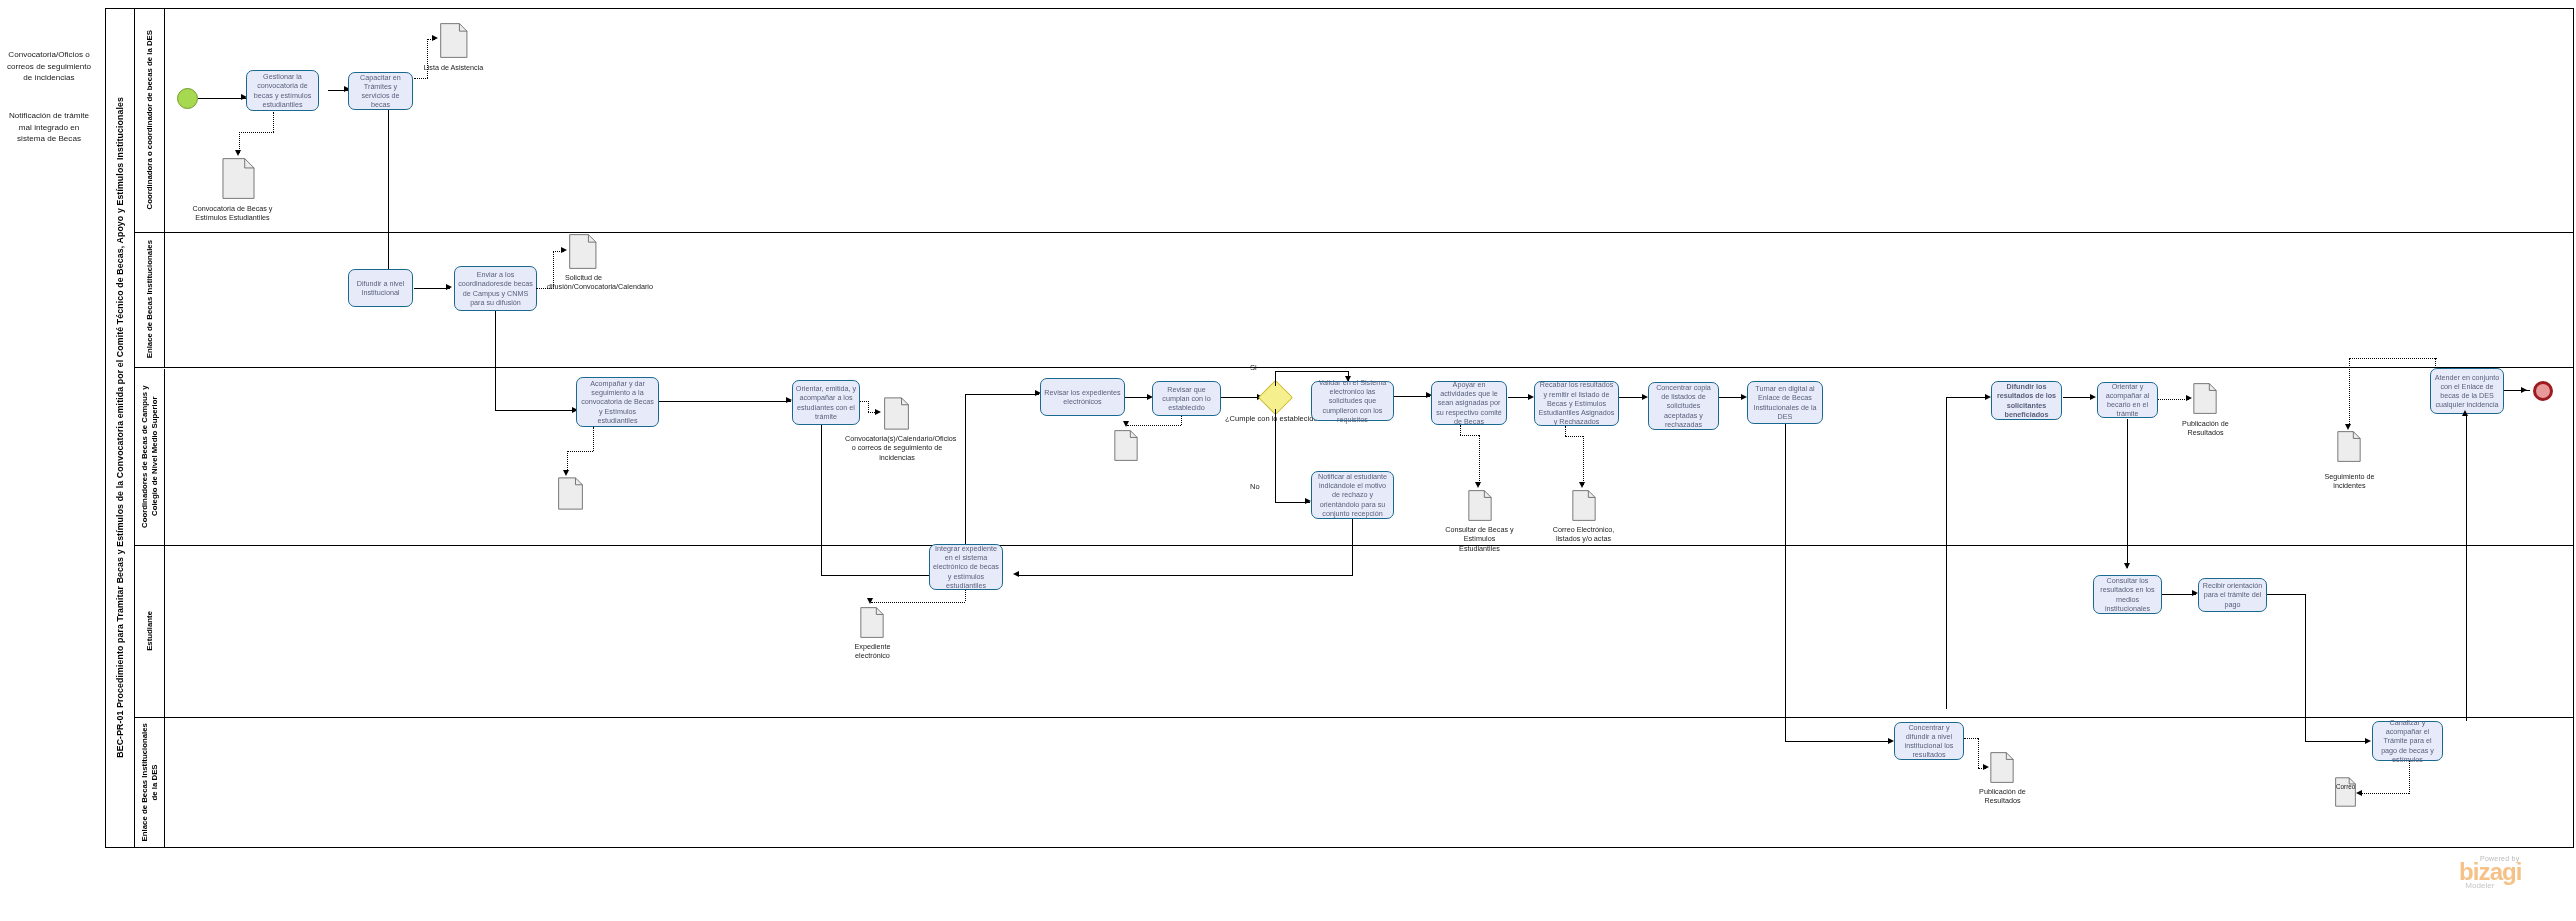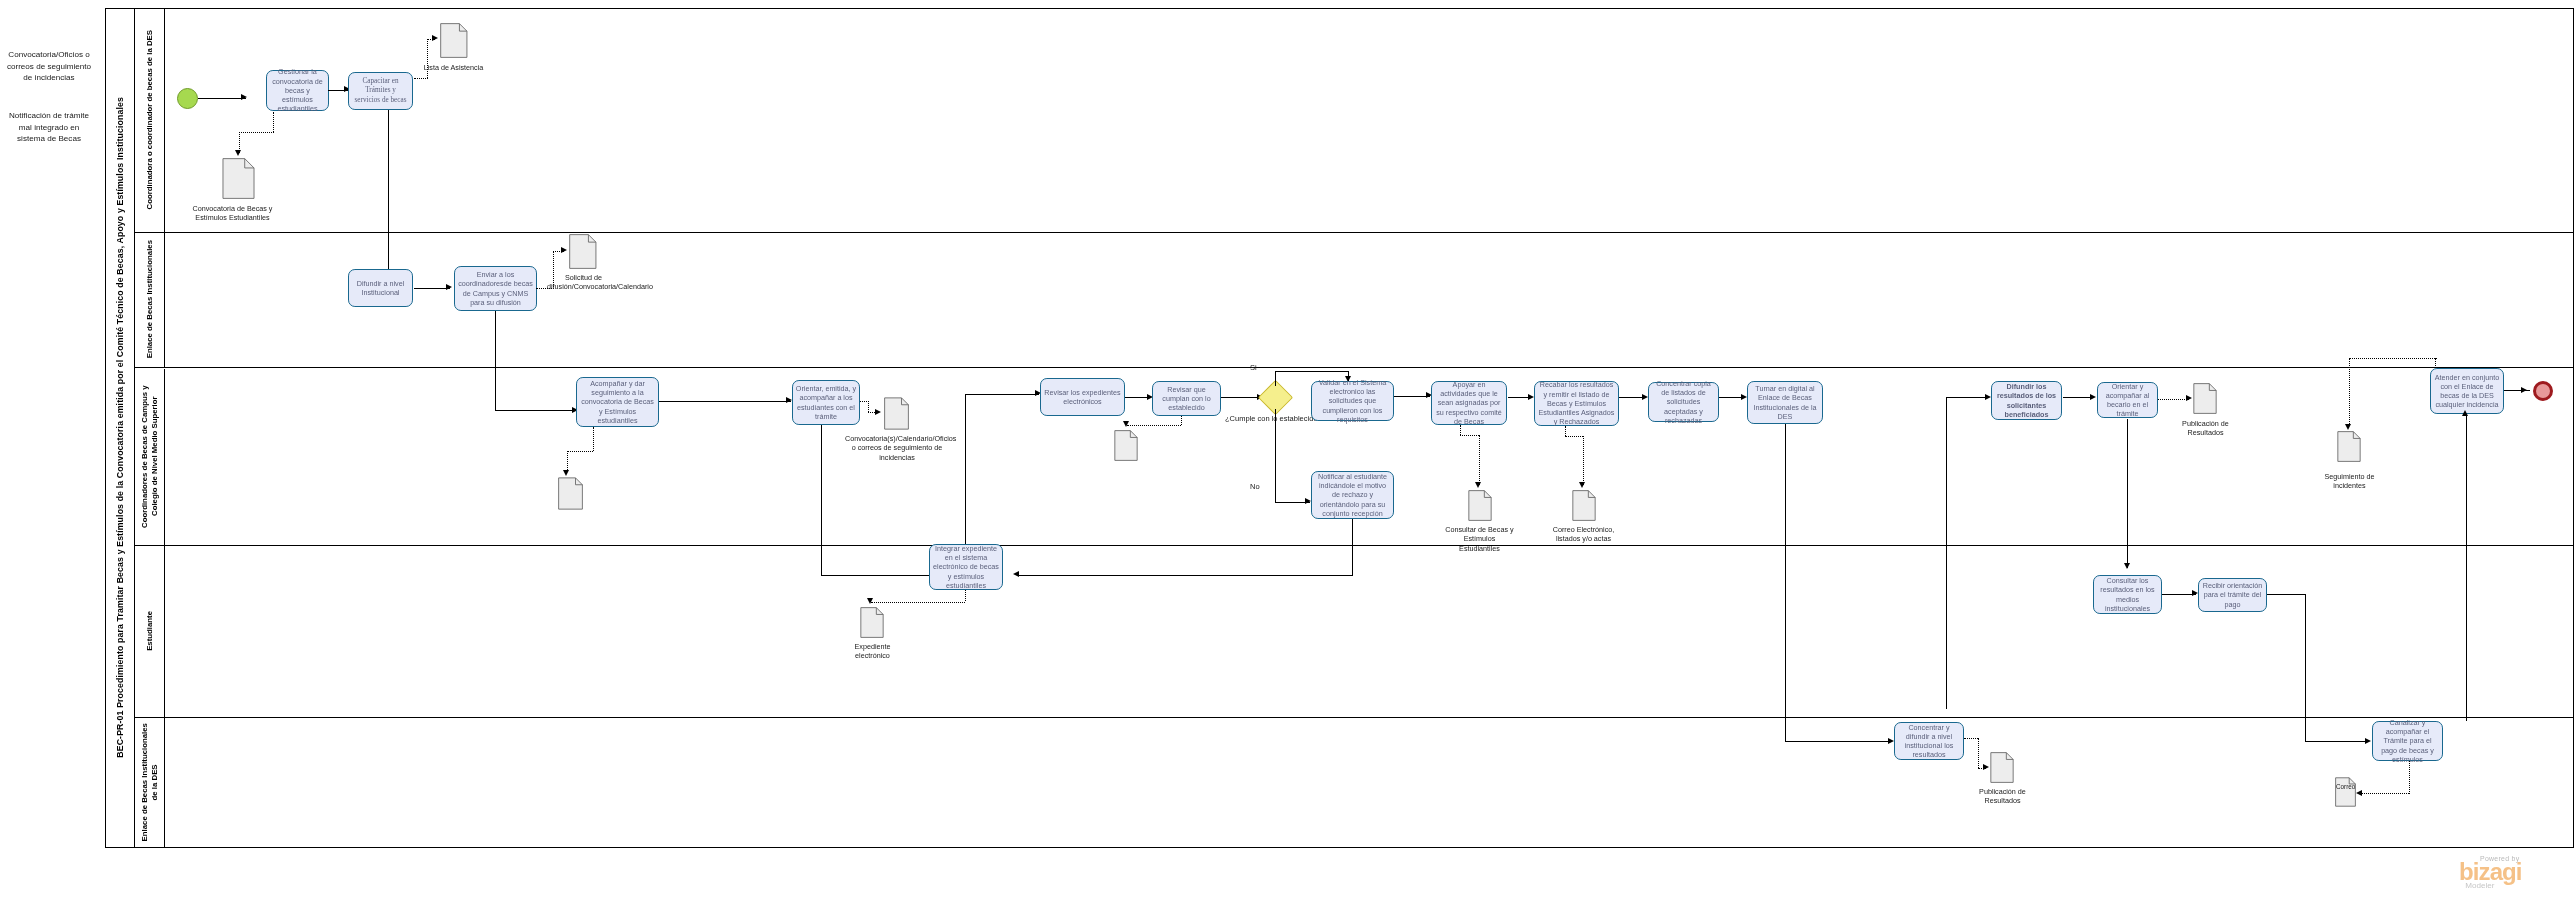--- a/index.html
+++ b/index.html
@@ -103,26 +103,26 @@
         <span>Enlace de Becas Institucionales de la DES</span>
       </div>
     </div>
   </div>
 
   <div class="ev ev-start" style="left:177px;top:88px;width:21px;height:21px;"></div>
 
   <div class="ln h" style="left:198px;top:98px;width:48px;"></div>
   <div class="arr arr-r" style="left:241px;top:94px;"></div>
 
-  <div class="task" style="left:246px;top:70px;width:63px;height:41px;margin-left:20px;">Gestionar la convocatoria de becas y estímulos estudiantiles</div>
+  <div class="task" style="left:246px;top:70px;width:73px;height:41px;">Gestionar la convocatoria de becas y estímulos estudiantiles</div>
 
   <div class="ln h" style="left:328px;top:90px;width:20px;"></div>
   <div class="arr arr-r" style="left:344px;top:86px;"></div>
 
-  <div class="task" style="left:348px;top:72px;width:65px;height:38px;font-family:Liberation Serif, serif;">Capacitar en Trámites y servicios de becas</div>
+  <div class="task" style="left:348px;top:72px;width:65px;height:38px;">Capacitar en Trámites y servicios de becas</div>
 
   <div class="dash-v" style="left:273px;top:112px;height:20px;"></div>
   <div class="dash-h" style="left:239px;top:132px;width:35px;"></div>
   <div class="dash-v" style="left:239px;top:132px;height:21px;"></div>
   <div class="arr arr-d" style="left:235px;top:150px;"></div>
 
   <div class="doc" style="left:222px;top:158px;">
     <svg width="33" height="41" viewBox="0 0 52 66">
         <path d="M1,1 H36 L51,16 V65 H1 Z" fill="#ededed" stroke="#666" stroke-width="1.4"></path>
         <path d="M36,1 V16 H51" fill="none" stroke="#666" stroke-width="1.4"></path>
@@ -287,21 +287,21 @@
     <svg width="24" height="31" viewBox="0 0 38 50">
         <path d="M1,1 H26 L37,12 V49 H1 Z" fill="#ededed" stroke="#666" stroke-width="1.4"></path>
         <path d="M26,1 V12 H37" fill="none" stroke="#666" stroke-width="1.4"></path>
       </svg>
   </div>
   <div class="doclabel" style="left:1546px;top:525px;width:75px;">Correo Electrónico, listados y/o actas</div>
 
   <div class="ln h" style="left:1619px;top:397px;width:26px;"></div>
   <div class="arr arr-r" style="left:1642px;top:394px;"></div>
 
-  <div class="task" style="left:1648px;top:382px;width:71px;height:40px;">Concentrar copia de listados de solicitudes aceptadas y rechazadas</div>
+  <div class="task" style="left:1648px;top:382px;width:71px;height:48px;">Concentrar copia de listados de solicitudes aceptadas y rechazadas</div>
 
   <div class="ln h" style="left:1719px;top:397px;width:25px;"></div>
   <div class="arr arr-r" style="left:1741px;top:394px;"></div>
 
   <div class="task" style="left:1747px;top:381px;width:76px;height:43px;">Turnar en digital al Enlace de Becas Institucionales de la DES</div>
 
   <div class="ln v" style="left:1785px;top:424px;height:318px;"></div>
   <div class="ln h" style="left:1785px;top:741px;width:107px;"></div>
   <div class="arr arr-r" style="left:1888px;top:738px;"></div>
 

